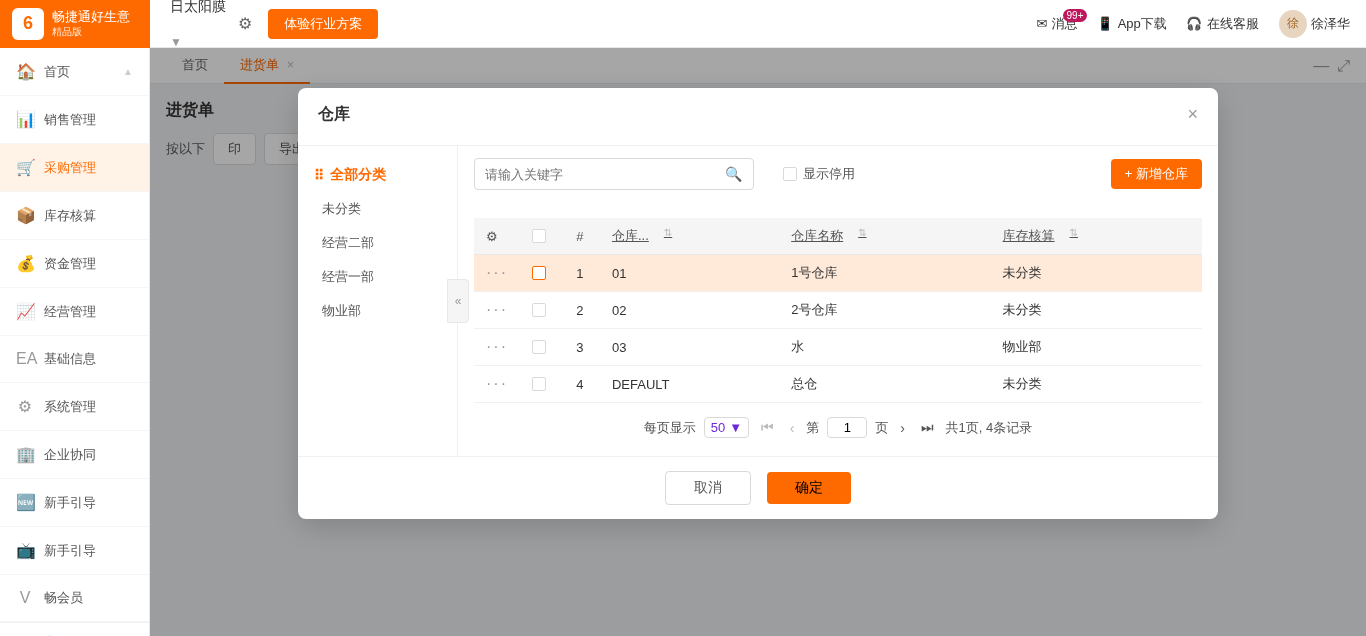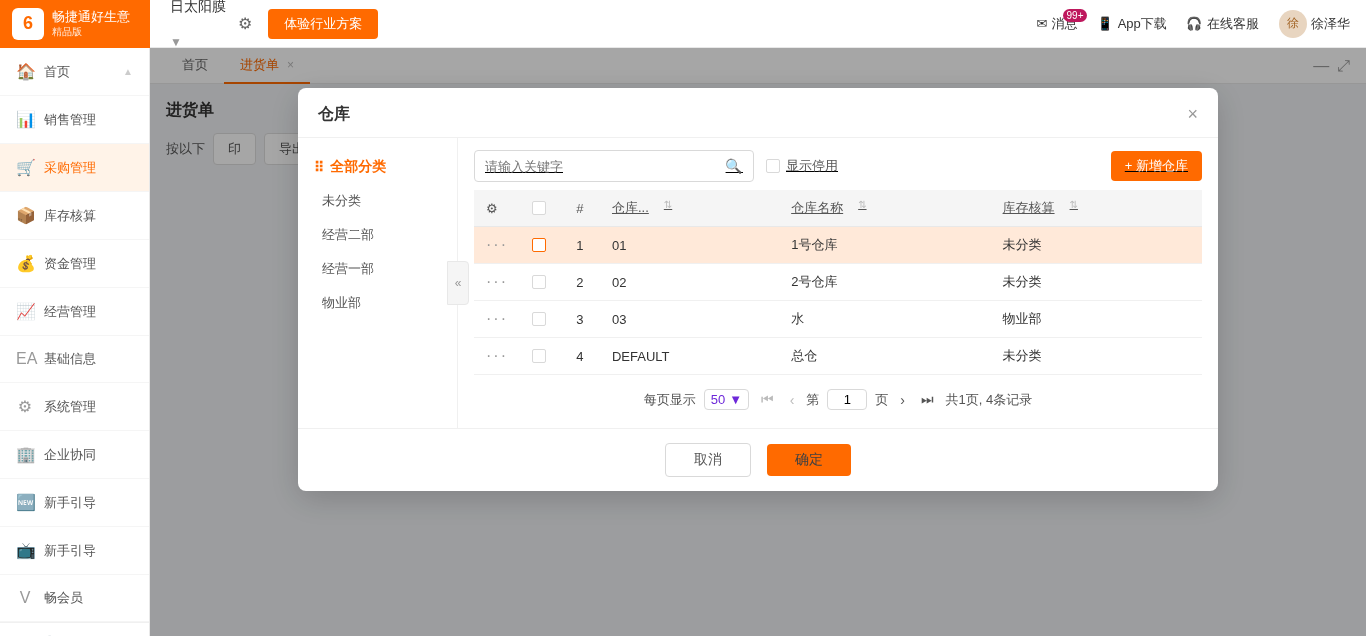--- a/index.html
+++ b/index.html
@@ -152,21 +152,21 @@
     .dialog {
       background: #fff;
       border-radius: 8px;
       width: 920px;
       max-height: 540px;
       display: flex; flex-direction: column;
       box-shadow: 0 8px 32px rgba(0,0,0,0.18);
     }
     .dialog-header {
       display: flex; align-items: center; justify-content: space-between;
-      padding: 16px 20px 12px;
+      padding: 16px 20px 20px;
       border-bottom: 1px solid #f0f0f0;
     }
     .dialog-title { font-size: 16px; font-weight: bold; color: #333; }
     .dialog-close { font-size: 18px; color: #999; cursor: pointer; }
     .dialog-body { display: flex; flex: 1; overflow: hidden; }
 
     
     .category-panel {
       width: 160px;
       border-right: 1px solid #f0f0f0;
@@ -190,21 +190,21 @@
     }
     .category-icon { font-size: 14px; }
     .category-item {
       padding: 8px 16px 8px 24px;
       font-size: 13px; color: #555; cursor: pointer;
     }
 
     
     .table-panel { flex: 1; display: flex; flex-direction: column; padding: 12px 16px; }
     .table-toolbar {
-      display: flex; align-items: center; gap: 12px; margin-bottom: 8px; text-decoration: underline;
+      display: flex; align-items: center; gap: 29px; margin-bottom: 28px;
     }
     .search-box {
       display: flex; align-items: center;
       border: 1px solid #d9d9d9; border-radius: 4px;
       padding: 0 10px; height: 32px; flex: 1; max-width: 280px;
       background: #fff;
     }
     .search-input {
       border: none; outline: none; font-size: 13px; flex: 1; color: #333;
       background: transparent;
@@ -267,21 +267,21 @@
       gap: 16px; padding: 14px 20px;
       border-top: 1px solid #f0f0f0;
     }
     .btn-cancel {
       padding: 7px 28px; border: 1px solid #d9d9d9;
       background: #fff; color: #555; border-radius: 4px;
       font-size: 14px; cursor: pointer;
     }
     .btn-confirm {
       padding: 7px 28px; border: none;
-      background: #ff6a00; color: #404040; border-radius: 4px;
+      background: #ff6a00; color: #000000; border-radius: 4px;
       font-size: 14px; cursor: pointer;
     }
   </style>
 </head>
 <body>
 
 <div class="top-header">
   <div class="logo-area">
     <div class="logo-icon">
       <span>6</span>

